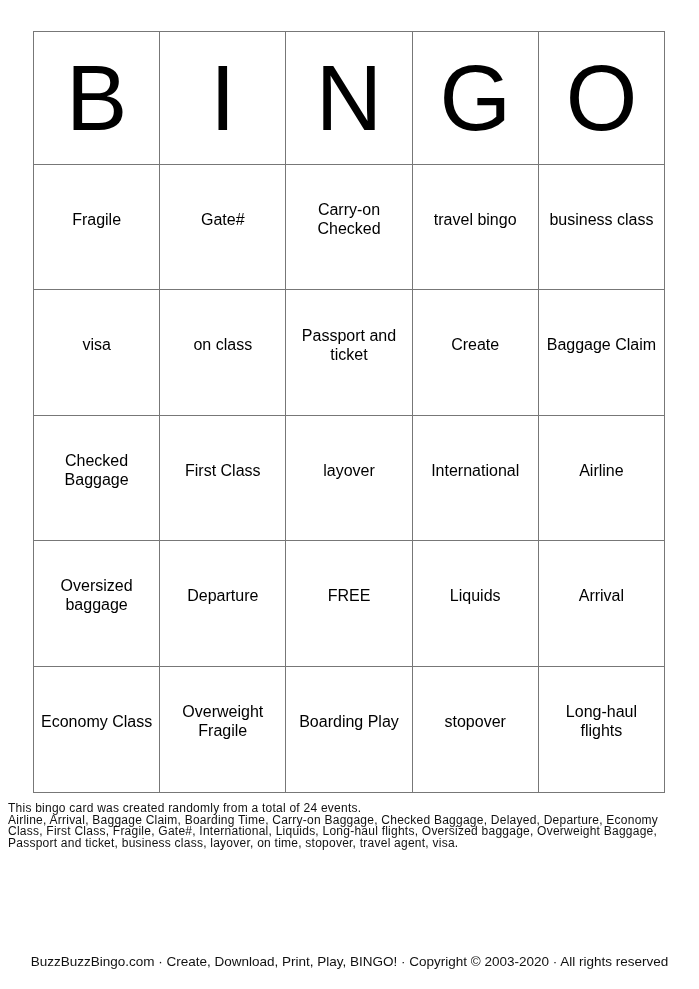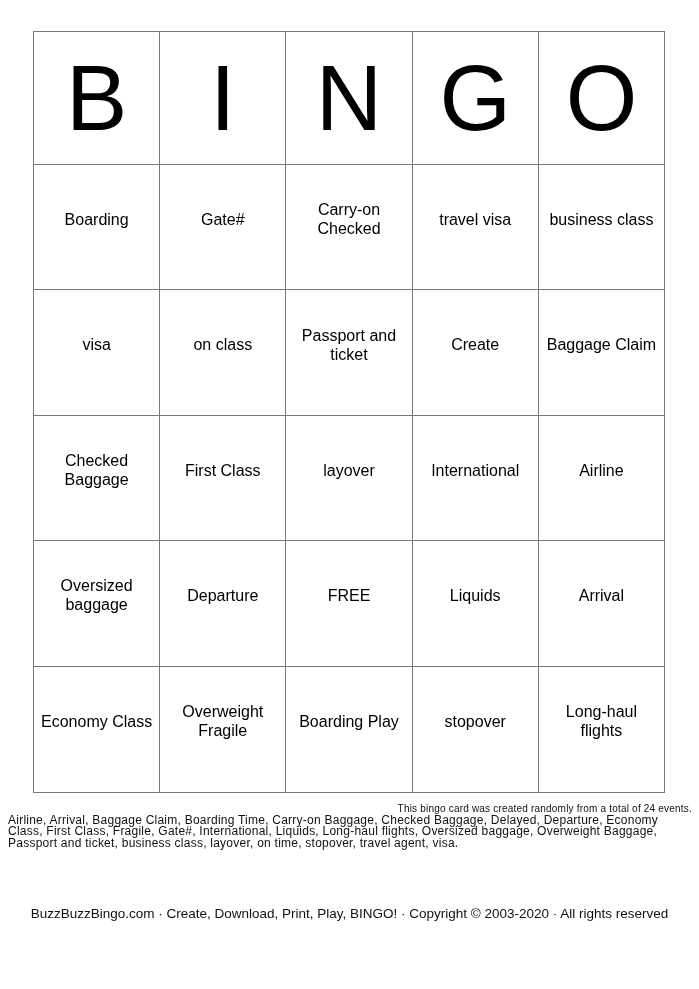--- a/index.html
+++ b/index.html
@@ -94,39 +94,38 @@
   }
 
   
   .fineprint {
     position: absolute;
     left: 8px;
     top: 803px;
     width: 684px;
   }
   .fineprint-line {
-    font-size: 10px;
+    font-size: 12px;
     line-height: 11.5px;
     color: #111111;
     letter-spacing: 0.02em;
-    text-align: right;
   }
   .fineprint-list {
     font-size: 12px;
     line-height: 11.5px;
     color: #111111;
     letter-spacing: 0.02em;
     width: 680px;
   }
 
   
   .footer {
     position: absolute;
     left: 0;
-    top: 904px;
+    top: 952px;
     width: 699px;
     text-align: center;
   }
   .footer-text {
     font-size: 13.5px;
     line-height: 18px;
     color: #111111;
   }
 </style>
 </head>
@@ -149,30 +148,30 @@
       <div class="header-cell">
         <span class="header-letter">G</span>
       </div>
       <div class="header-cell">
         <span class="header-letter">O</span>
       </div>
     </div>
 
     <div class="grid-row">
       <div class="cell">
-          <span class="cell-text">Boarding</span>
+          <span class="cell-text">Fragile</span>
         </div>
       <div class="cell">
           <span class="cell-text">Gate#</span>
         </div>
       <div class="cell">
           <span class="cell-text">Carry-on Checked</span>
         </div>
       <div class="cell">
-          <span class="cell-text">travel visa</span>
+          <span class="cell-text">travel bingo</span>
         </div>
       <div class="cell">
           <span class="cell-text">business class</span>
         </div>
     </div>
 
     <div class="grid-row">
       <div class="cell">
           <span class="cell-text">visa</span>
         </div>

